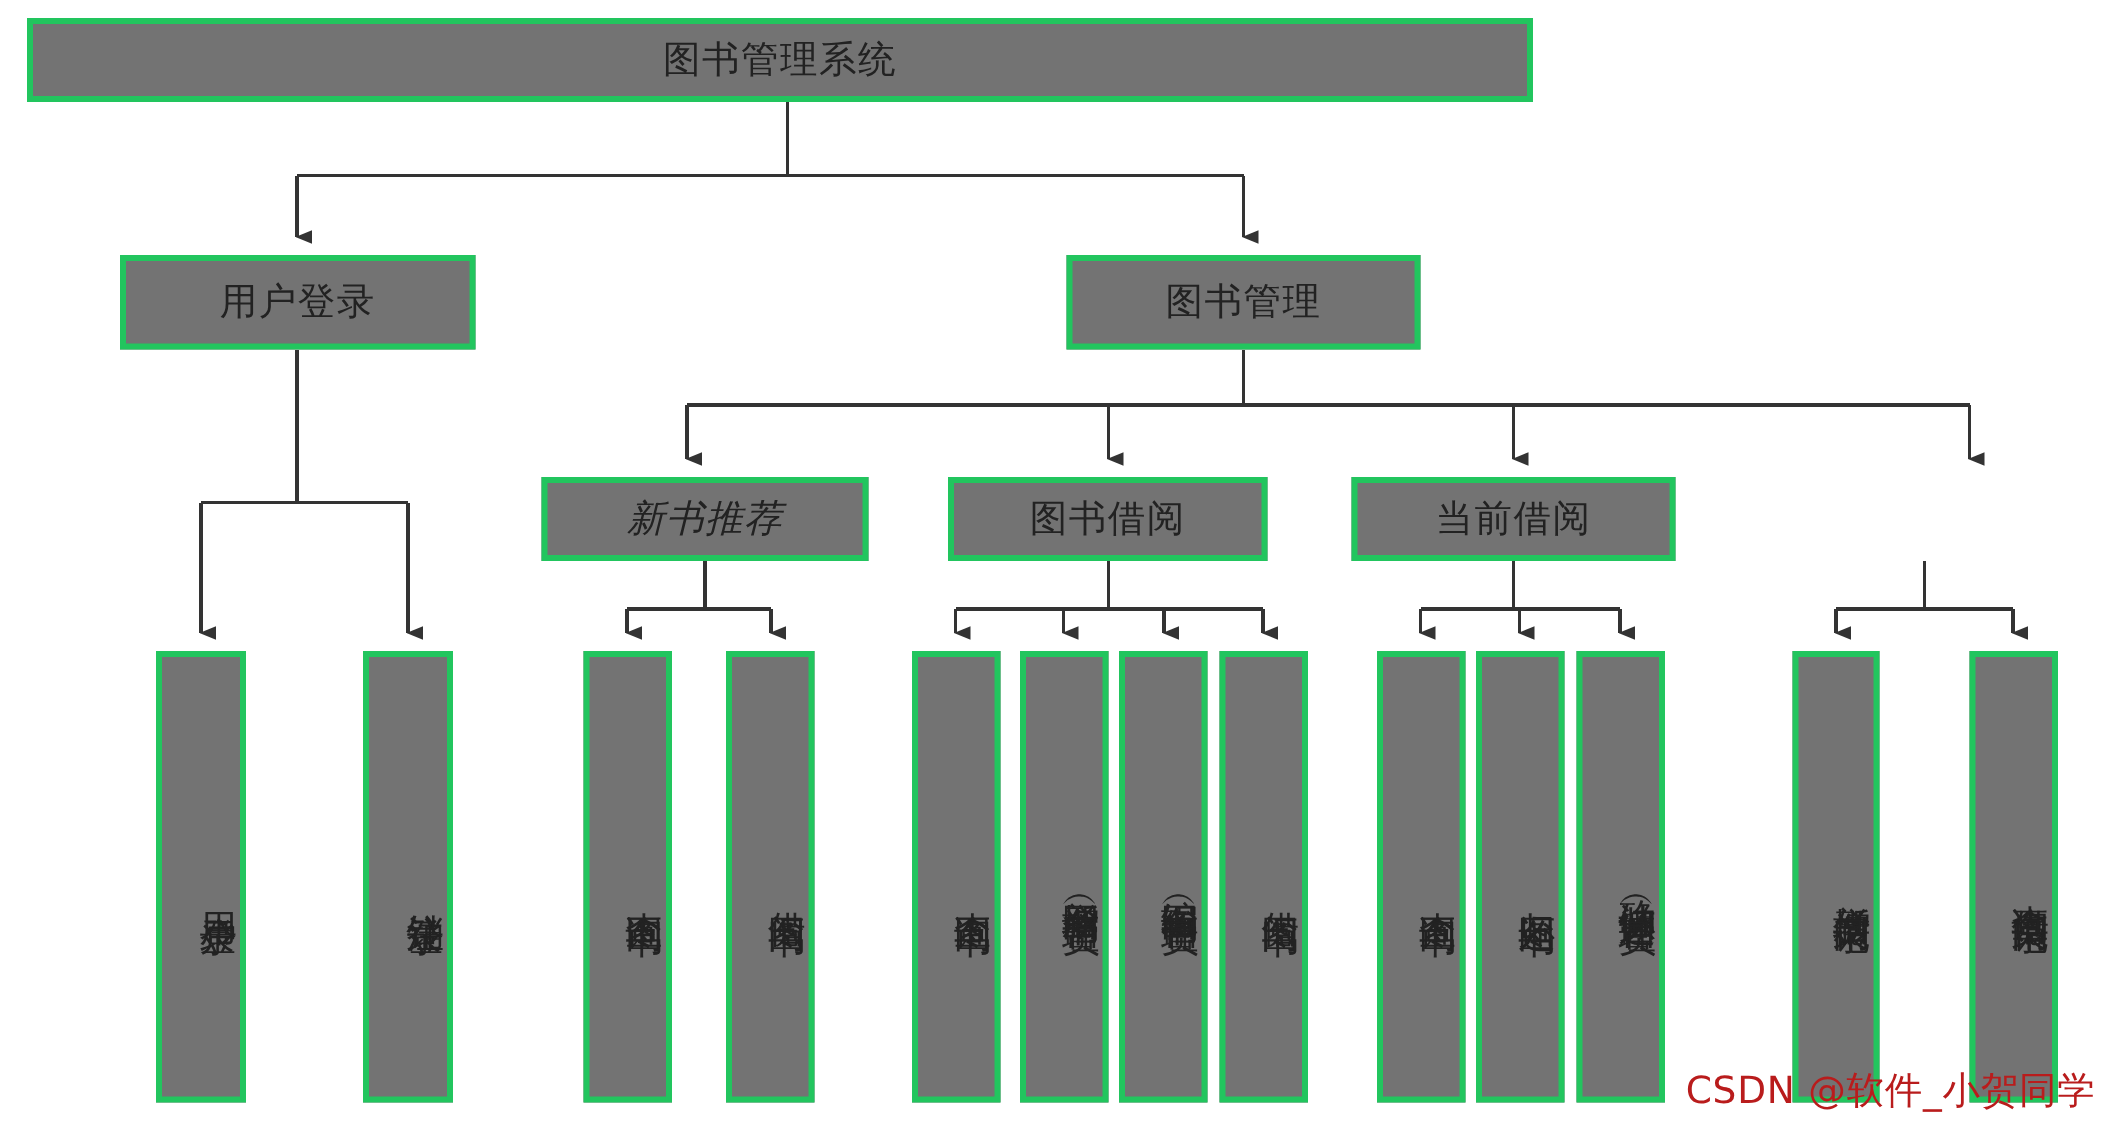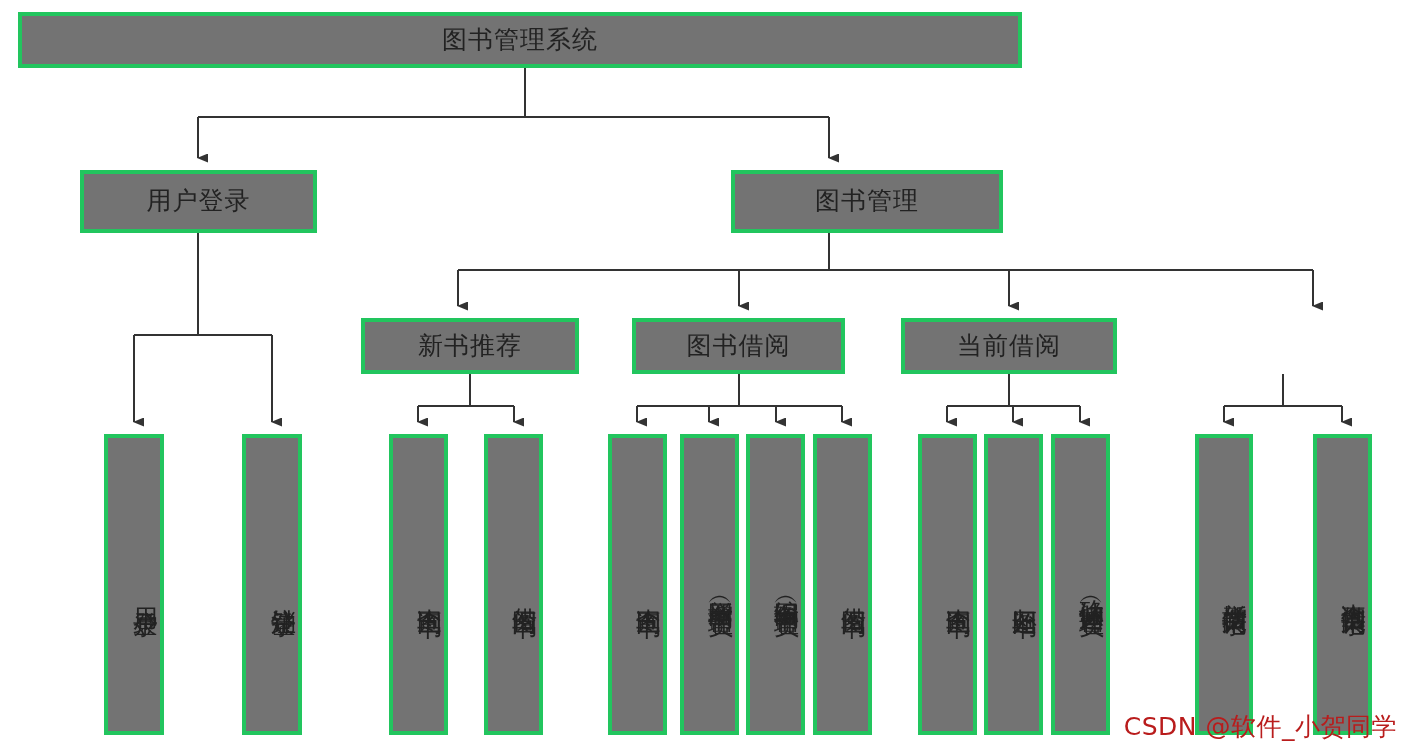--- a/index.html
+++ b/index.html
@@ -122,25 +122,25 @@
     </g>
   </svg>
 
   <div class="node horiz" style="left:18px; top:12px; width:1004px; height:56px;">
     <span class="lbl">图书管理系统</span>
   </div>
 
   <div class="node horiz" style="left:80px; top:170px; width:237px; height:63px;">
     <span class="lbl">用户登录</span>
   </div>
-  <div class="node horiz" style="left:711px; top:170px; width:272px; height:63px;margin-left:20px;">
+  <div class="node horiz" style="left:711px; top:170px; width:236px; height:63px;">
     <span class="lbl">图书管理</span>
   </div>
 
-  <div class="node horiz" style="left:361px; top:318px; width:218px; height:56px;">
+  <div class="node horiz" style="left:361px; top:318px; width:218px; height:56px;font-style:italic;">
     <span class="lbl">新书推荐</span>
   </div>
   <div class="node horiz" style="left:632px; top:318px; width:213px; height:56px;">
     <span class="lbl">图书借阅</span>
   </div>
   <div class="node horiz" style="left:901px; top:318px; width:216px; height:56px;align-items:center;">
     <span class="lbl">当前借阅</span>
   </div>
 
   <div class="node vert" style="left:104px; top:434px; width:60px; height:301px;">

